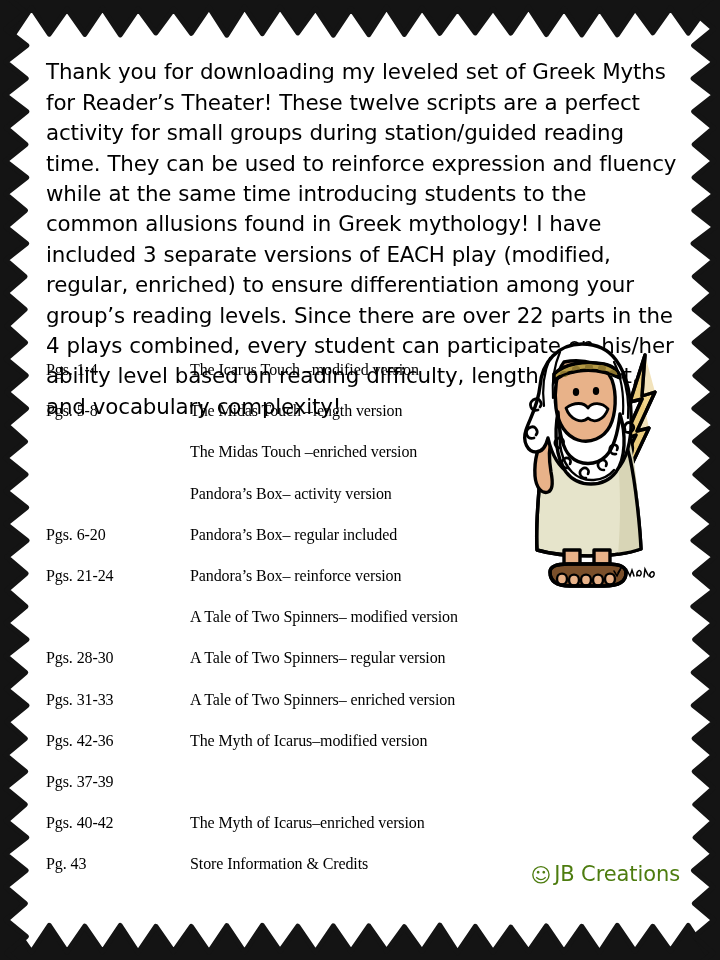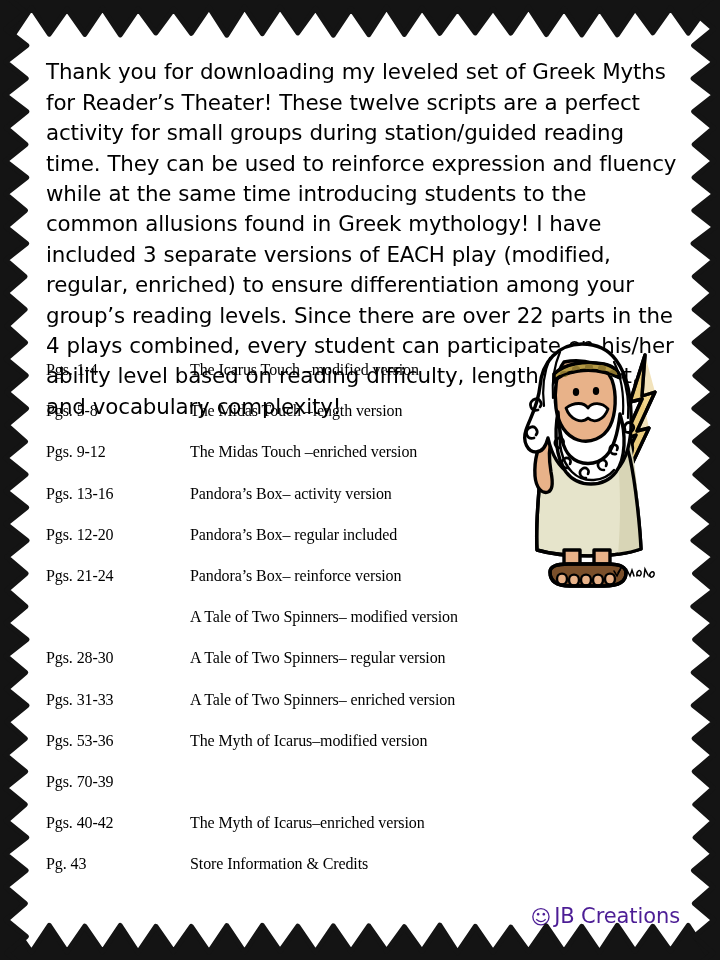--- a/index.html
+++ b/index.html
@@ -77,24 +77,24 @@
   }
   .toc-title {
     position: absolute;
     left: 144px;
     top: 0;
   }
 
   #credit {
     position: absolute;
     right: 40px;
-    top: 898px;
+    top: 860px;
     font-size: 21px;
-    line-height: 36px;
-    color: #4c1d95;
+    line-height: 28px;
+    color: #4d7c0f;
     white-space: nowrap;
     letter-spacing: -0.1px;
   }
   #credit .smiley {
     font-size: 20px;
     vertical-align: -1px;
     margin-right: 3px;
   }
 
   
@@ -245,52 +245,50 @@
     <div id="toc">
       <div class="toc-row">
         <span class="toc-pages">Pgs. 1-4</span>
         <span class="toc-title">The Icarus Touch –modified version</span>
       </div>
       <div class="toc-row">
         <span class="toc-pages">Pgs. 5-8</span>
         <span class="toc-title">The Midas Touch –length version</span>
       </div>
       <div class="toc-row">
-        <span class="toc-pages">Pgs. 9-12</span>
         <span class="toc-title">The Midas Touch –enriched version</span>
       </div>
       <div class="toc-row">
-        <span class="toc-pages">Pgs. 13-16</span>
         <span class="toc-title">Pandora’s Box– activity version</span>
       </div>
       <div class="toc-row">
-        <span class="toc-pages">Pgs. 12-20</span>
+        <span class="toc-pages">Pgs. 6-20</span>
         <span class="toc-title">Pandora’s Box– regular included</span>
       </div>
       <div class="toc-row">
         <span class="toc-pages">Pgs. 21-24</span>
         <span class="toc-title">Pandora’s Box– reinforce version</span>
       </div>
       <div class="toc-row">
         <span class="toc-title">A Tale of Two Spinners– modified version</span>
       </div>
       <div class="toc-row">
         <span class="toc-pages">Pgs. 28-30</span>
         <span class="toc-title">A Tale of Two Spinners– regular version</span>
       </div>
       <div class="toc-row">
         <span class="toc-pages">Pgs. 31-33</span>
         <span class="toc-title">A Tale of Two Spinners– enriched version</span>
       </div>
       <div class="toc-row">
-        <span class="toc-pages">Pgs. 53-36</span>
+        <span class="toc-pages">Pgs. 42-36</span>
         <span class="toc-title">The Myth of Icarus–modified version</span>
       </div>
       <div class="toc-row">
-        <span class="toc-pages">Pgs. 70-39</span>
+        <span class="toc-pages">Pgs. 37-39</span>
       </div>
       <div class="toc-row">
         <span class="toc-pages">Pgs. 40-42</span>
         <span class="toc-title">The Myth of Icarus–enriched version</span>
       </div>
       <div class="toc-row">
         <span class="toc-pages">Pg. 43</span>
         <span class="toc-title">Store Information &amp; Credits</span>
       </div>
     </div>

